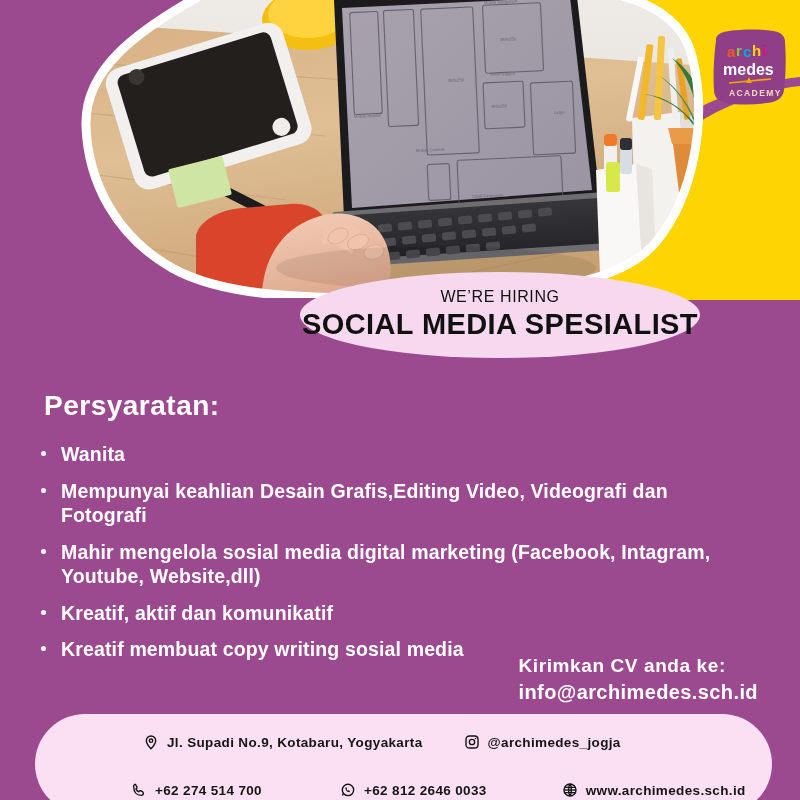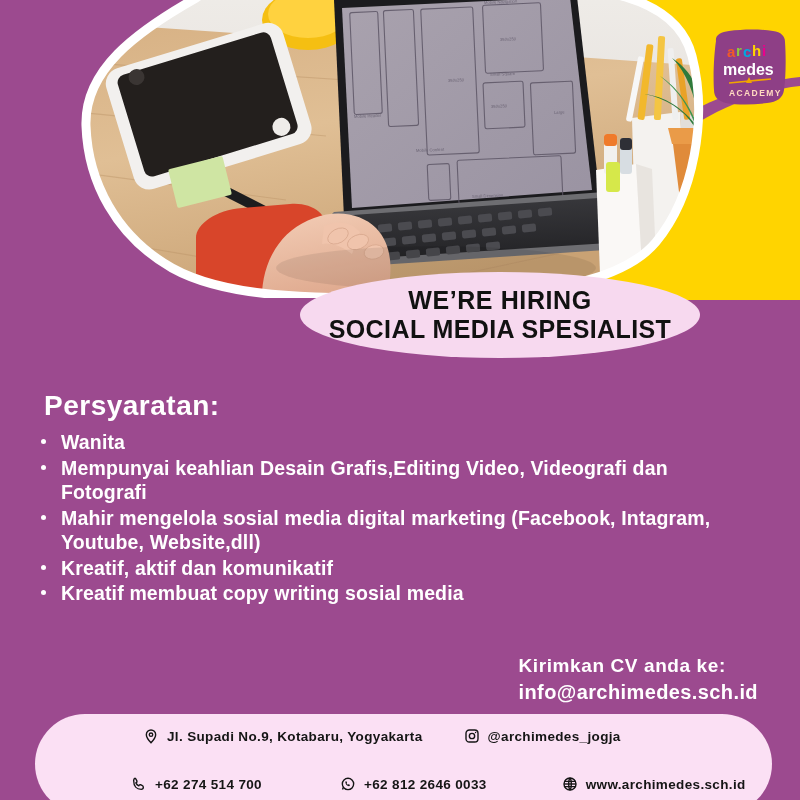--- a/index.html
+++ b/index.html
@@ -54,28 +54,28 @@
     height: 86px;
     background: #f7d9ef;
     border-radius: 200px / 43px;
     display: flex;
     flex-direction: column;
     align-items: center;
     justify-content: center;
     z-index: 6;
   }
   .headline-1 {
-    font-size: 25px;
-    font-weight: 700;
+    font-size: 16px;
+    font-weight: 400;
     letter-spacing: 0.6px;
     color: #111111;
     line-height: 1.05;
   }
   .headline-2 {
-    font-size: 25px;
+    font-size: 29px;
     font-weight: 800;
     letter-spacing: 0.4px;
     color: #111111;
     line-height: 1.12;
     margin-top: 2px;
     white-space: nowrap;
   }
 
   
   .logo {
@@ -111,20 +111,21 @@
   }
   .req-list li {
     position: relative;
     color: #ffffff;
     font-size: 19.5px;
     font-weight: 700;
     letter-spacing: 0.15px;
     line-height: 24.5px;
     padding-left: 23px;
     margin-bottom: 1px;
+    margin-top: 12px;
   }
   .req-list li .dot {
     position: absolute;
     left: 3px;
     top: 9px;
     width: 5px;
     height: 5px;
     border-radius: 50%;
     background: #ffffff;
   }
@@ -163,21 +164,21 @@
     border-top-left-radius: 50px;
     border-bottom-left-radius: 50px;
     border-top-right-radius: 50px;
     border-bottom-right-radius: 50px;
     z-index: 8;
     box-sizing: border-box;
     padding: 13px 0 0 0;
   }
   .footer-row {
     display: flex;
-    align-items: flex-start;
+    align-items: center;
     height: 30px;
   }
   .footer-item {
     display: flex;
     align-items: center;
     gap: 7px;
     color: #151515;
     font-size: 13.5px;
     font-weight: 800;
     letter-spacing: 0.35px;

